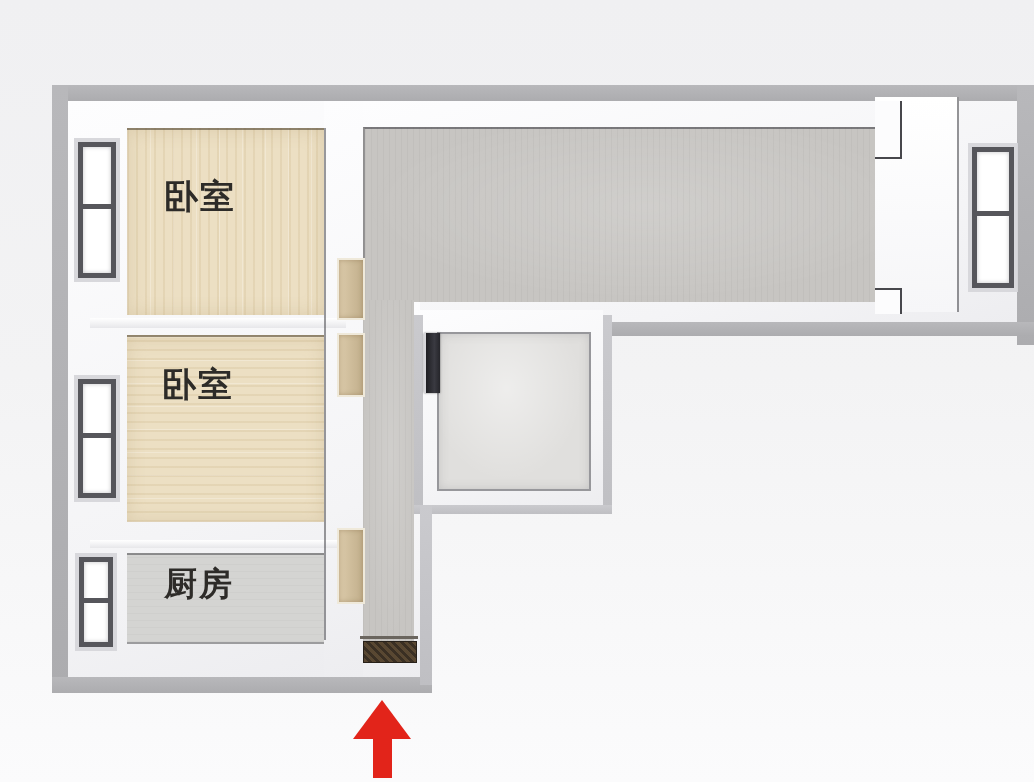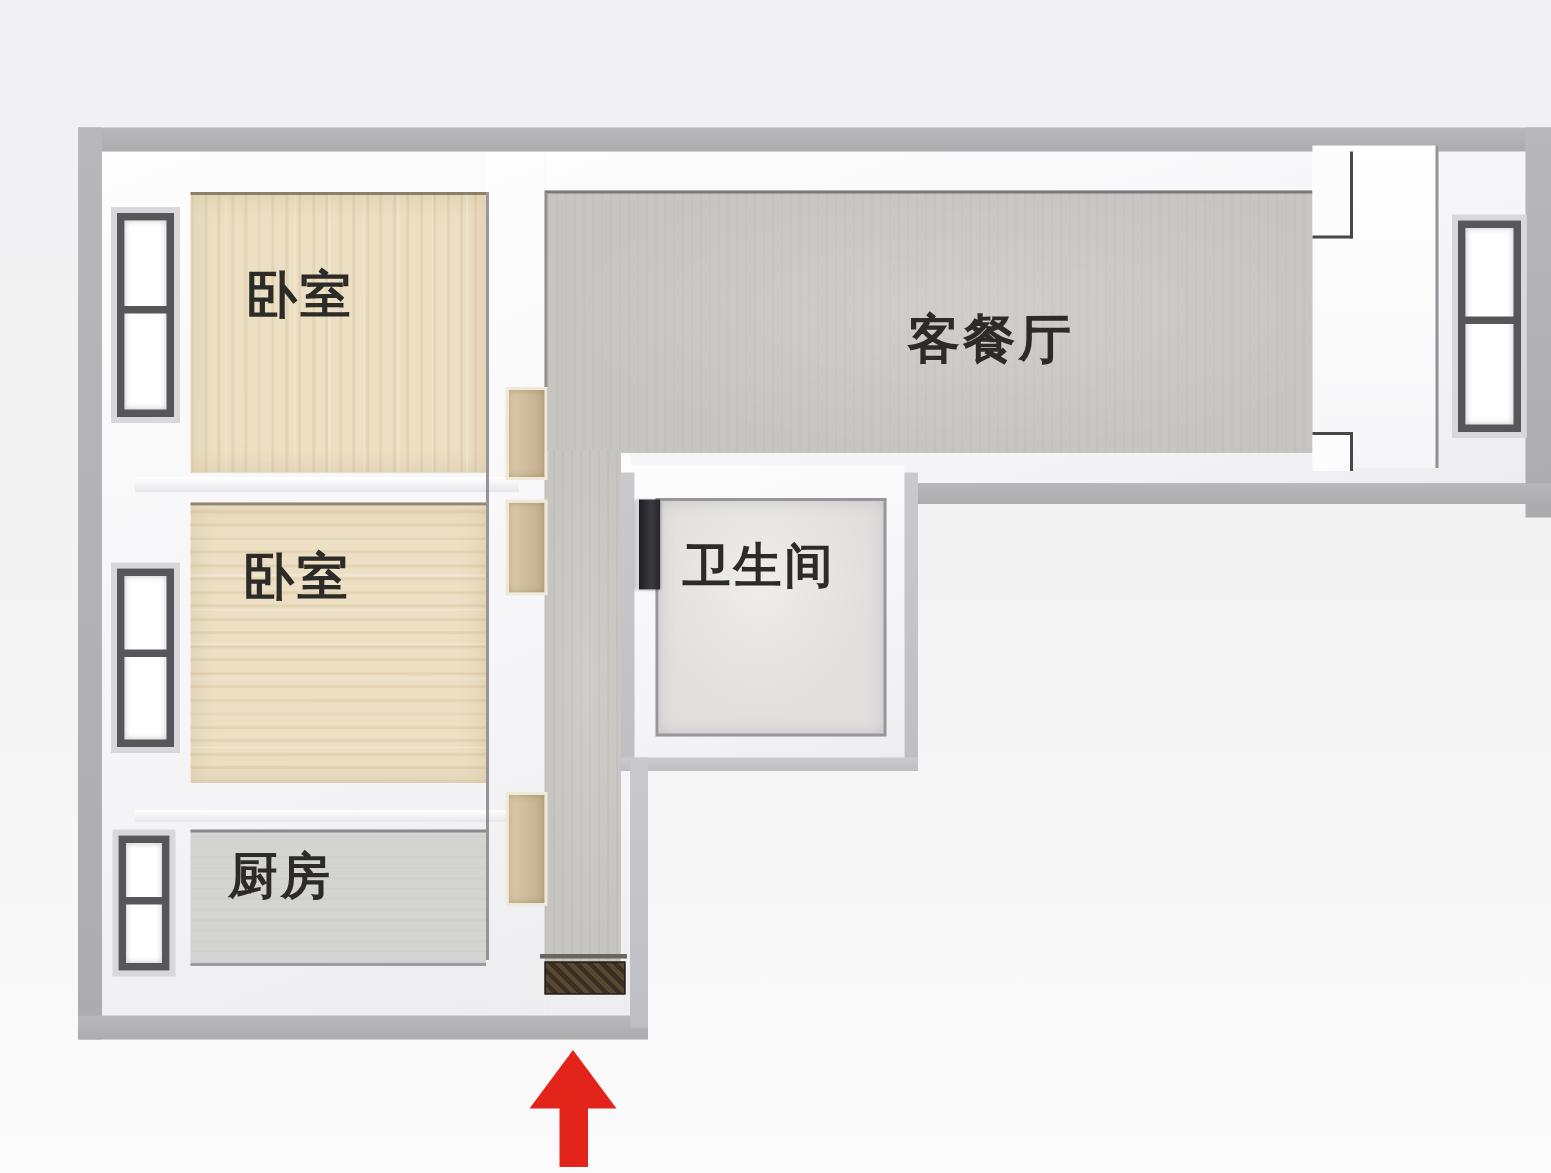--- a/index.html
+++ b/index.html
@@ -113,23 +113,21 @@
   <div class="door-wood" style="left:315px;top:258px;width:24px;height:58px;"></div>
   <div class="door-wood" style="left:315px;top:333px;width:24px;height:60px;"></div>
   <div class="door-wood" style="left:315px;top:528px;width:24px;height:72px;"></div>
   <div class="door-dark" style="left:402px;top:333px;width:14px;height:60px;"></div>
 
   <div class="threshold" style="left:338px;top:636px;width:58px;height:3px;"></div>
   <div class="doormat" style="left:341px;top:641px;width:52px;height:20px;"></div>
 
   <div class="room-label" style="left:142px;top:174px;font-size:34px;">卧室</div>
   <div class="room-label" style="left:140px;top:362px;font-size:34px;">卧室</div>
-  <div class="room-label" style="left:130px;top:562px;font-size:33px;">厨房</div>
-  <div class="room-label" style="left:583px;top:203px;font-size:35px;">客餐厅</div>
-  <div class="room-label" style="left:433px;top:356px;font-size:32px;">卫生间</div>
+  <div class="room-label" style="left:142px;top:562px;font-size:33px;">厨房</div>
 
   <div>
     <div class="arrow-head" style="left:331px;top:700px;"></div>
     <div class="arrow-stem" style="left:351px;top:737px;width:19px;height:41px;"></div>
   </div>
 
 
 </div>
 
 </body></html>

